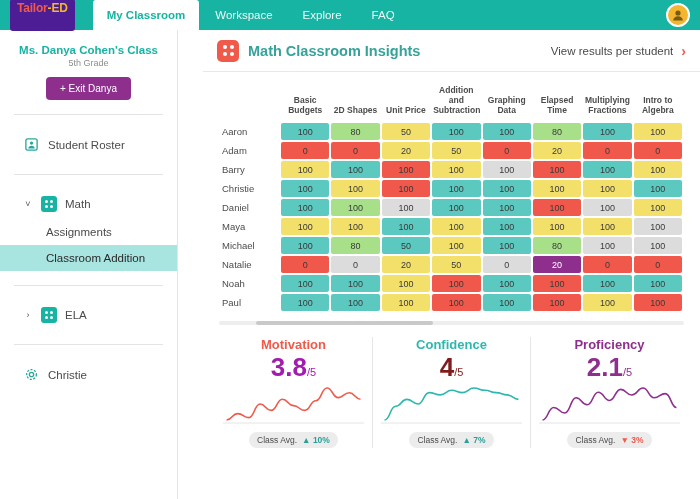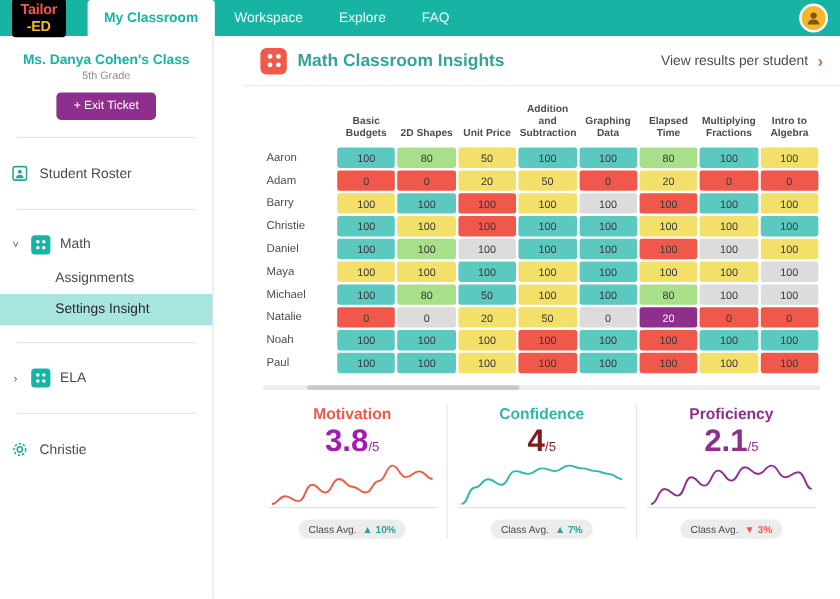--- a/index.html
+++ b/index.html
@@ -12,23 +12,23 @@
     color: #3b3b3b;
   }
   .app { width: 700px; height: 499px; position: relative; display: flex; flex-direction: column; }
 
   
   .topbar {
     height: 30px; background: #17b3a3; display: flex; align-items: center;
     padding: 0 10px; flex: 0 0 30px; position: relative;
   }
   .logo {
-    background: #000000; border-radius: 3px; padding: 2px 7px 2px 7px;
+    background: #4c1d95; border-radius: 3px; padding: 2px 7px 16px 7px;
     font-size: 12px; font-weight: bold; letter-spacing: -0.2px;
-    display: flex; align-items: center; margin-right: 18px; flex-direction: column;
+    display: flex; align-items: center; margin-right: 18px;
   }
   .logo .t { color: #f05a4b; }
   .logo .e { color: #f3b62c; }
   .navlinks { display: flex; align-items: center; height: 30px; gap: 2px; }
   .navlink {
     color: #ffffff; font-size: 11.5px; padding: 0 14px; height: 30px;
     display: flex; align-items: center; opacity: 0.92;
   }
   .navlink.active {
     background: #ffffff; color: #17b3a3; font-weight: bold; opacity: 1;
@@ -56,21 +56,21 @@
     margin: 2px 0 2px 0;
   }
   .grade { color: #8d8d8d; font-size: 9px; text-align: center; margin-bottom: 9px; }
   .exit-btn {
     display: block; margin: 0 auto; background: #8e2f8e; color: #fff;
     border: none; border-radius: 4px; font-size: 10px; padding: 6px 14px;
     font-family: inherit; cursor: pointer;
   }
   .divider { height: 1px; background: #e4e4e4; margin: 14px 14px; }
   .side-item {
-    display: flex; align-items: center; gap: 8px; padding: 7px 8px;
+    display: flex; align-items: center; gap: 8px; padding: 7px 23px;
     font-size: 11.5px; color: #4b4b4b; cursor: pointer;
   }
   .side-item .ico { width: 17px; height: 17px; display: inline-flex; align-items: center; justify-content: center; }
   .caret { width: 10px; font-size: 9px; color: #555; display: inline-block; text-align: center; }
   .sub-item {
     padding: 7px 16px 7px 46px; font-size: 11.5px; color: #4b4b4b; cursor: pointer;
   }
   .sub-item.selected { background: #a8e4e0; color: #2a2a2a; }
   .sq-ico {
     width: 16px; height: 16px; border-radius: 3px; background: #17b3a3;
@@ -157,21 +157,21 @@
         <path d="M2.2 12.5c0-2.6 2.1-4.2 4.8-4.2s4.8 1.6 4.8 4.2z" fill="#7a5a12"></path>
       </svg>
     </div>
   </div>
 
   <div class="body">
 
     <div class="sidebar">
       <div class="class-name">Ms. Danya Cohen's Class</div>
       <div class="grade">5th Grade</div>
-      <button class="exit-btn">+ Exit Ticket</button>
+      <button class="exit-btn">+ Exit Danya</button>
 
       <div class="divider"></div>
 
       <div class="side-item">
         <span class="ico">
           <svg width="15" height="15" viewBox="0 0 16 16" aria-hidden="true">
             <rect x="2" y="2" width="12" height="12" rx="2" fill="none" stroke="#2aa79b" stroke-width="1.4"></rect>
             <circle cx="8" cy="6.5" r="1.8" fill="#2aa79b"></circle>
             <path d="M4.6 12.2c0-1.8 1.5-2.9 3.4-2.9s3.4 1.1 3.4 2.9z" fill="#2aa79b"></path>
           </svg>
@@ -187,21 +187,21 @@
             <span class="dots">
               <i></i>
               <i></i>
               <i></i>
               <i></i>
             </span>
           </span>
         <span>Math</span>
       </div>
       <div class="sub-item">Assignments</div>
-      <div class="sub-item selected">Settings Insight</div>
+      <div class="sub-item selected">Classroom Addition</div>
 
       <div class="divider"></div>
 
       <div class="side-item">
         <span class="caret">›</span>
         <span class="sq-ico">
             <span class="dots">
               <i></i>
               <i></i>
               <i></i>

